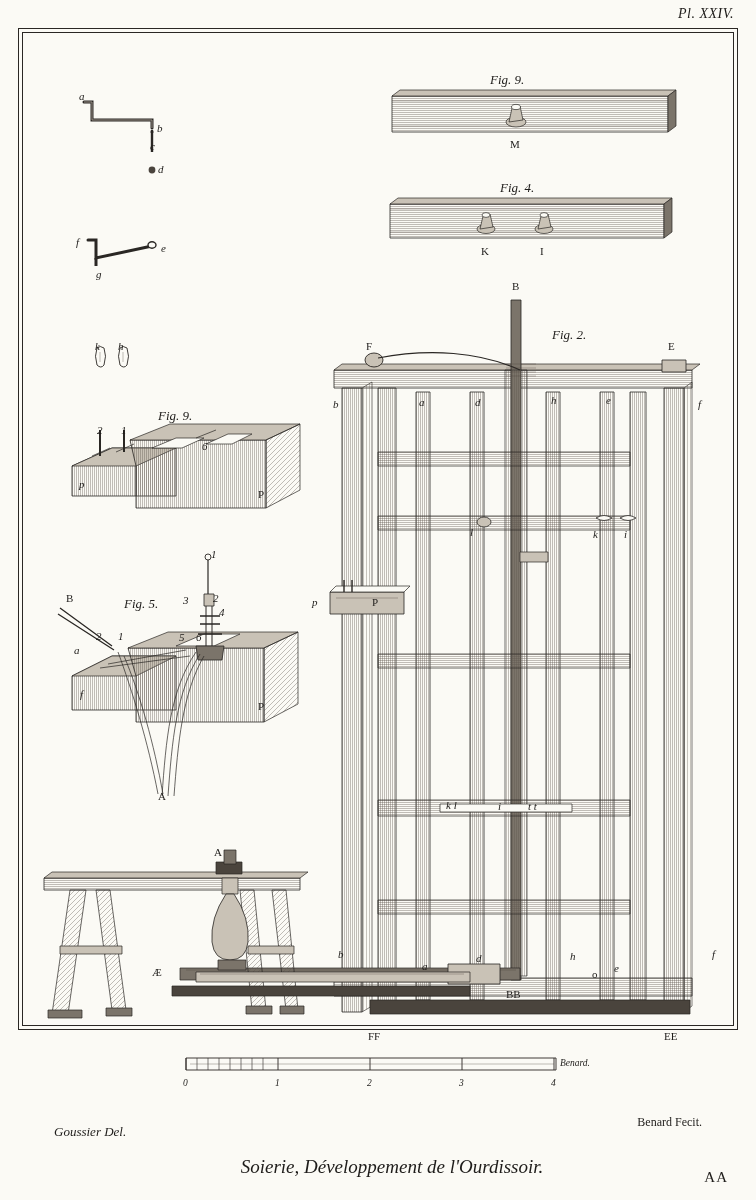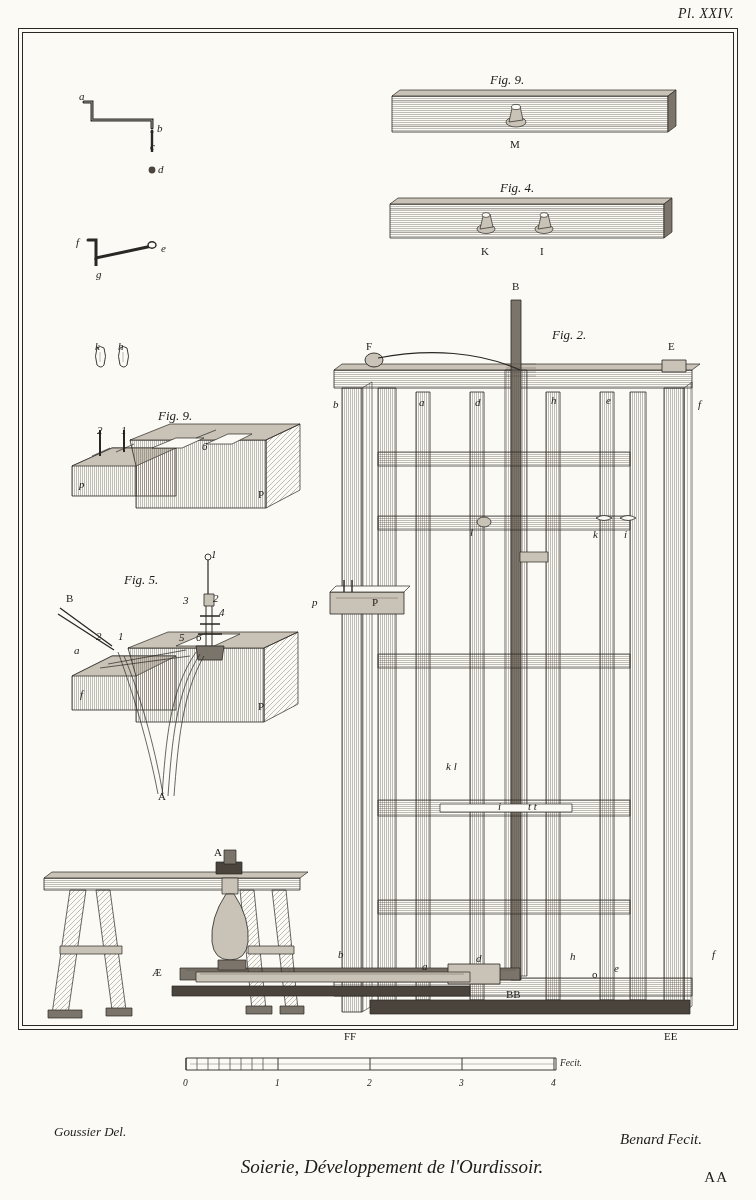--- a/index.html
+++ b/index.html
@@ -6,21 +6,21 @@
   body{width:756px;height:1200px;position:relative;font-family:"Liberation Serif", serif;color:#1e1c1a;overflow:hidden;}
   .plate{position:absolute;inset:0;background:#fbfaf5;}
   .frame{position:absolute;left:18px;top:28px;width:718px;height:1000px;border:1.4px solid #2a2724;}
   .frame-inner{position:absolute;left:0;top:0;right:0;bottom:0;border:0.6px solid #2a2724;margin:3px;}
   .plate-num{position:absolute;right:22px;top:6px;font-style:italic;font-size:14px;letter-spacing:.5px;}
   .cap{position:absolute;font-style:italic;font-size:13px;}
   .lbl{position:absolute;font-style:italic;font-size:11px;}
   .lbl-u{position:absolute;font-size:11px;font-style:normal;}
   .title{position:absolute;left:0;right:0;bottom:22px;text-align:center;font-style:italic;font-size:19px;padding-left:28px;}
   .credit-l{position:absolute;left:54px;bottom:60px;font-size:13px;font-style:italic;}
-  .credit-r{position:absolute;right:54px;bottom:52px;font-size:15px;font-style:italic;}
+  .credit-r{position:absolute;right:54px;bottom:70px;font-size:12px;}
   .sig{position:absolute;right:28px;bottom:14px;font-size:15px;letter-spacing:1px;}
   svg{position:absolute;left:0;top:0;width:756px;height:1200px;pointer-events:none;}
   .fill-dark{fill:#4a443d;}
   .fill-mid{fill:#7b746a;}
   .fill-lt{fill:#c9c2b6;}
   .fill-w{fill:#fbfaf5;}
   .st{stroke:#2a2724;stroke-width:.7;fill:none;}
   .st-thin{stroke:#4a443d;stroke-width:.35;fill:none;}
   .hatch{stroke:#5c554c;stroke-width:.38;}
   .scale-t{position:absolute;font-size:9.5px;font-style:italic;}
@@ -214,21 +214,21 @@
       <path d="M186 1058 v12 M278 1058 v12 M370 1058 v12 M462 1058 v12 M554 1058 v12" stroke="#2a2724" stroke-width=".9"></path>
       <path d="M197 1058 v12 M208 1058 v12 M219 1058 v12 M230 1058 v12 M241 1058 v12 M252 1058 v12 M263 1058 v12" stroke="#2a2724" stroke-width=".6"></path>
       <path d="M190 1064 h364" class="st-thin"></path>
     </g>
   </svg>
 
   <div class="cap" style="left:490px;top:72px">Fig. 9.</div>
   <div class="cap" style="left:500px;top:180px">Fig. 4.</div>
   <div class="cap" style="left:552px;top:327px">Fig. 2.</div>
   <div class="cap" style="left:158px;top:408px">Fig. 9.</div>
-  <div class="cap" style="left:124px;top:572px">Fig. 5.</div>
+  <div class="cap" style="left:124px;top:596px">Fig. 5.</div>
 
   <div class="lbl-u" style="left:510px;top:138px">M</div>
   <div class="lbl-u" style="left:481px;top:245px">K</div>
   <div class="lbl-u" style="left:540px;top:245px">I</div>
 
   <div class="lbl" style="left:79px;top:90px">a</div>
   <div class="lbl" style="left:157px;top:122px">b</div>
   <div class="lbl" style="left:150px;top:140px">c</div>
   <div class="lbl" style="left:158px;top:163px">d</div>
   <div class="lbl" style="left:76px;top:236px">f</div>
@@ -264,42 +264,42 @@
   <div class="lbl" style="left:419px;top:396px">a</div>
   <div class="lbl" style="left:475px;top:396px">d</div>
   <div class="lbl" style="left:551px;top:394px">h</div>
   <div class="lbl" style="left:606px;top:394px">e</div>
   <div class="lbl" style="left:698px;top:398px">f</div>
   <div class="lbl" style="left:470px;top:526px">l</div>
   <div class="lbl" style="left:593px;top:528px">k</div>
   <div class="lbl" style="left:624px;top:528px">i</div>
   <div class="lbl" style="left:312px;top:596px">p</div>
   <div class="lbl-u" style="left:372px;top:596px">P</div>
-  <div class="lbl" style="left:446px;top:760px">k l</div>
+  <div class="lbl" style="left:446px;top:799px">k l</div>
   <div class="lbl" style="left:498px;top:800px">i</div>
   <div class="lbl" style="left:528px;top:800px">t t</div>
   <div class="lbl" style="left:338px;top:948px">b</div>
   <div class="lbl" style="left:422px;top:960px">a</div>
   <div class="lbl" style="left:476px;top:952px">d</div>
   <div class="lbl" style="left:570px;top:950px">h</div>
   <div class="lbl" style="left:614px;top:962px">e</div>
   <div class="lbl-u" style="left:592px;top:968px">o</div>
   <div class="lbl" style="left:712px;top:948px">f</div>
-  <div class="lbl-u" style="left:344px;top:1030px">FF</div>
+  <div class="lbl-u" style="left:368px;top:1030px">FF</div>
   <div class="lbl-u" style="left:506px;top:988px">BB</div>
   <div class="lbl-u" style="left:664px;top:1030px">EE</div>
   <div class="lbl-u" style="left:214px;top:846px">A</div>
   <div class="lbl-u" style="left:152px;top:966px">Æ</div>
 
   <div class="scale-t" style="left:183px;top:1078px">0</div>
   <div class="scale-t" style="left:275px;top:1078px">1</div>
   <div class="scale-t" style="left:367px;top:1078px">2</div>
   <div class="scale-t" style="left:459px;top:1078px">3</div>
   <div class="scale-t" style="left:551px;top:1078px">4</div>
-  <div class="scale-t" style="left:560px;top:1058px">Fecit.</div>
+  <div class="scale-t" style="left:560px;top:1058px">Benard.</div>
 
   <div class="credit-l">Goussier Del.</div>
   <div class="credit-r">Benard Fecit.</div>
   <div class="title">
     <span>Soierie,</span><span> Développement de l'Ourdissoir.</span>
   </div>
   <div class="sig">AA</div>
 </div>
 
 </body></html>

